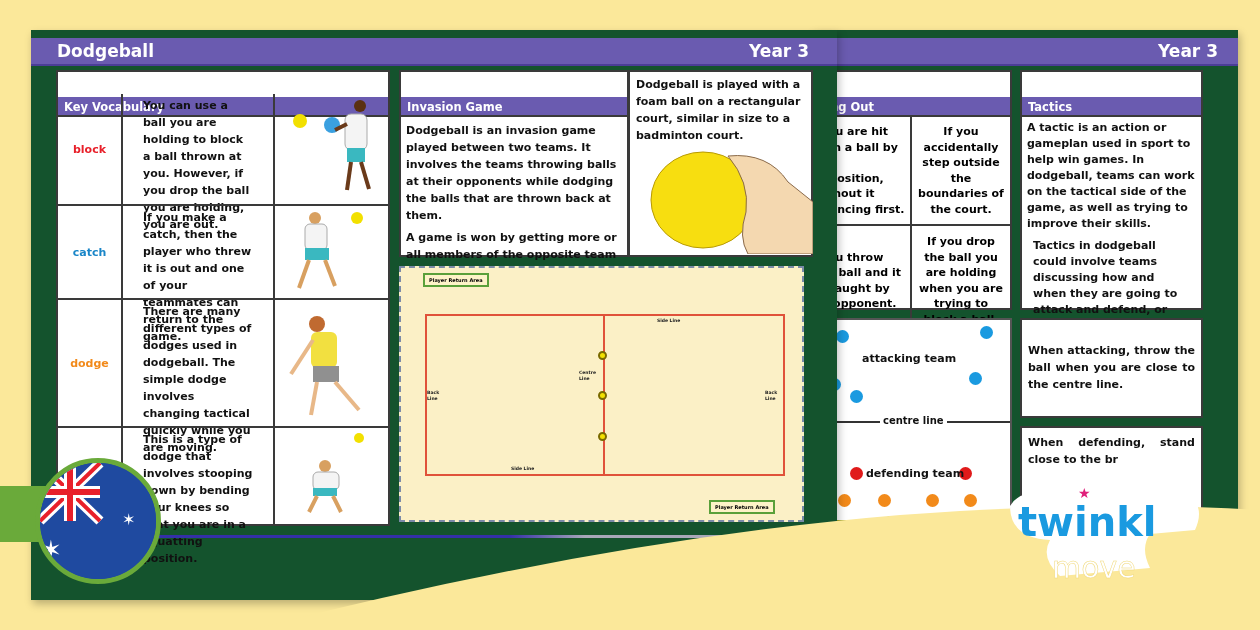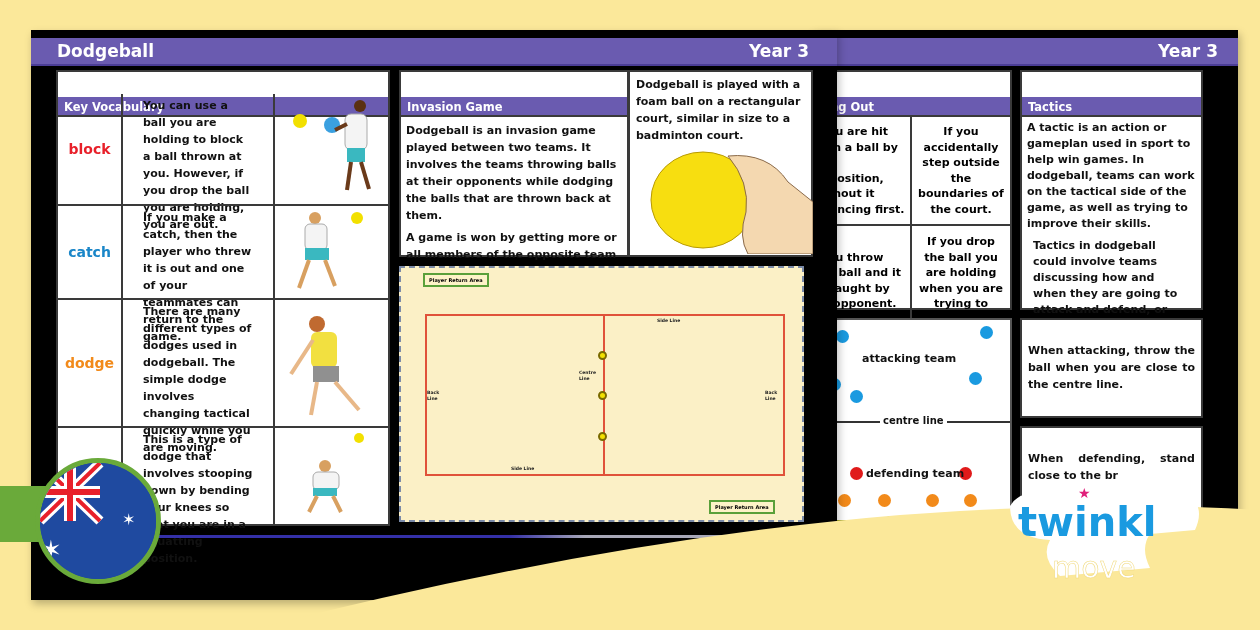--- a/index.html
+++ b/index.html
@@ -3,21 +3,21 @@
 <meta charset="utf-8">
 <style>
   * { box-sizing: border-box; margin: 0; padding: 0; }
   body {
     width: 1260px; height: 630px; overflow: hidden;
     background: #fbe89a;
     font-family: "DejaVu Sans", sans-serif;
     position: relative;
   }
   .sheet {
-    position: absolute; background: #000000;
+    position: absolute; background: #14532d;
     box-shadow: 2px 4px 8px rgba(0,0,0,0.25);
   }
   .sheet-back { left: 812px; top: 30px; width: 426px; height: 560px; }
   .sheet-front { left: 31px; top: 30px; width: 806px; height: 570px; z-index: 2; }
   .titlebar {
     position: absolute; left: 0; right: 0; top: 8px; height: 28px;
     background: #6a5bb0; border-bottom: 2px solid #4b3d96;
     color: #fff; font-weight: bold; font-size: 17px;
     display: flex; align-items: center; justify-content: space-between;
     padding: 0 28px 0 26px;
@@ -28,21 +28,21 @@
     background: #6a5bb0; color: #fff; font-weight: bold; font-size: 11.5px;
     height: 20px; line-height: 20px; padding-left: 6px;
     border-bottom: 2px solid #3a3a3a;
     margin-top: 25px;
   }
   .txt { font-size: 11px; font-weight: bold; color: #111; line-height: 17px; }
   
   .vocab { left: 25px; top: 40px; width: 334px; height: 456px; }
   .vrow { position: absolute; left: 0; right: 0; display: flex; border-top: 2px solid #3a3a3a; }
   .vrow:first-of-type { border-top: none; }
-  .vword { width: 65px; border-right: 2px solid #3a3a3a; display: flex; align-items: center; justify-content: center; font-size: 14px; font-weight: bold; }
+  .vword { width: 65px; border-right: 2px solid #3a3a3a; display: flex; align-items: center; justify-content: center; font-size: 11px; font-weight: bold; }
   .vdesc { width: 152px; border-right: 2px solid #3a3a3a; padding: 3px 20px; }
   .vimg { flex: 1; position: relative; }
   .invasion { left: 368px; top: 40px; width: 230px; height: 187px; }
   .foam { left: 597px; top: 40px; width: 185px; height: 187px; }
   .court-wrap { left: 368px; top: 236px; width: 405px; height: 256px; border: 2px dashed #7a8aa8; background: #fbf0c6; }
   .court-line { position: absolute; background: #e0523a; }
   .court-lbl { position: absolute; font-size: 4.5px; font-weight: bold; color: #222; line-height: 6px; }
   .ret-area { position: absolute; border: 2px solid #5aa03a; background: #fdf3c8; font-size: 5px; font-weight: bold; padding: 2px 4px; }
   .cball { position: absolute; width: 9px; height: 9px; border-radius: 50%; background: #f2e000; border: 2px solid #7a6a00; }
   .sheet-foot { position: absolute; left: 25px; right: 25px; top: 505px; height: 3px; background: linear-gradient(90deg, #3430a8 60%, #a8a8b8 70%); }
@@ -107,21 +107,21 @@
     <div class="dot" style="left:112px;top:174px;background:#f28a1a;"></div>
     <div class="dot" style="left:150px;top:174px;background:#f28a1a;"></div>
     <div style="position:absolute;left:0;right:0;top:200px;height:1.5px;background:#9aa020;"></div>
     <div class="txt" style="position:absolute;left:70px;top:192px;background:#fff;padding:0 3px;font-size:10px;color:#6a6a10;">back line</div>
   </div>
 
   <div class="box attack">
     <p class="txt" style="padding:22px 6px;text-align:justify;">When attacking, throw the ball when you are close to the centre line.</p>
   </div>
   <div class="box defend">
-    <p class="txt" style="padding:22px 6px;text-align:justify;">When defending, stand close to the br</p>
+    <p class="txt" style="padding:6px 6px;text-align:justify;">When defending, stand close to the br</p>
   </div>
 </div>
 
 <div class="sheet sheet-front">
   <div class="titlebar">
     <span>Dodgeball</span>
     <span>Year 3</span>
   </div>
 
   <div class="box vocab">

